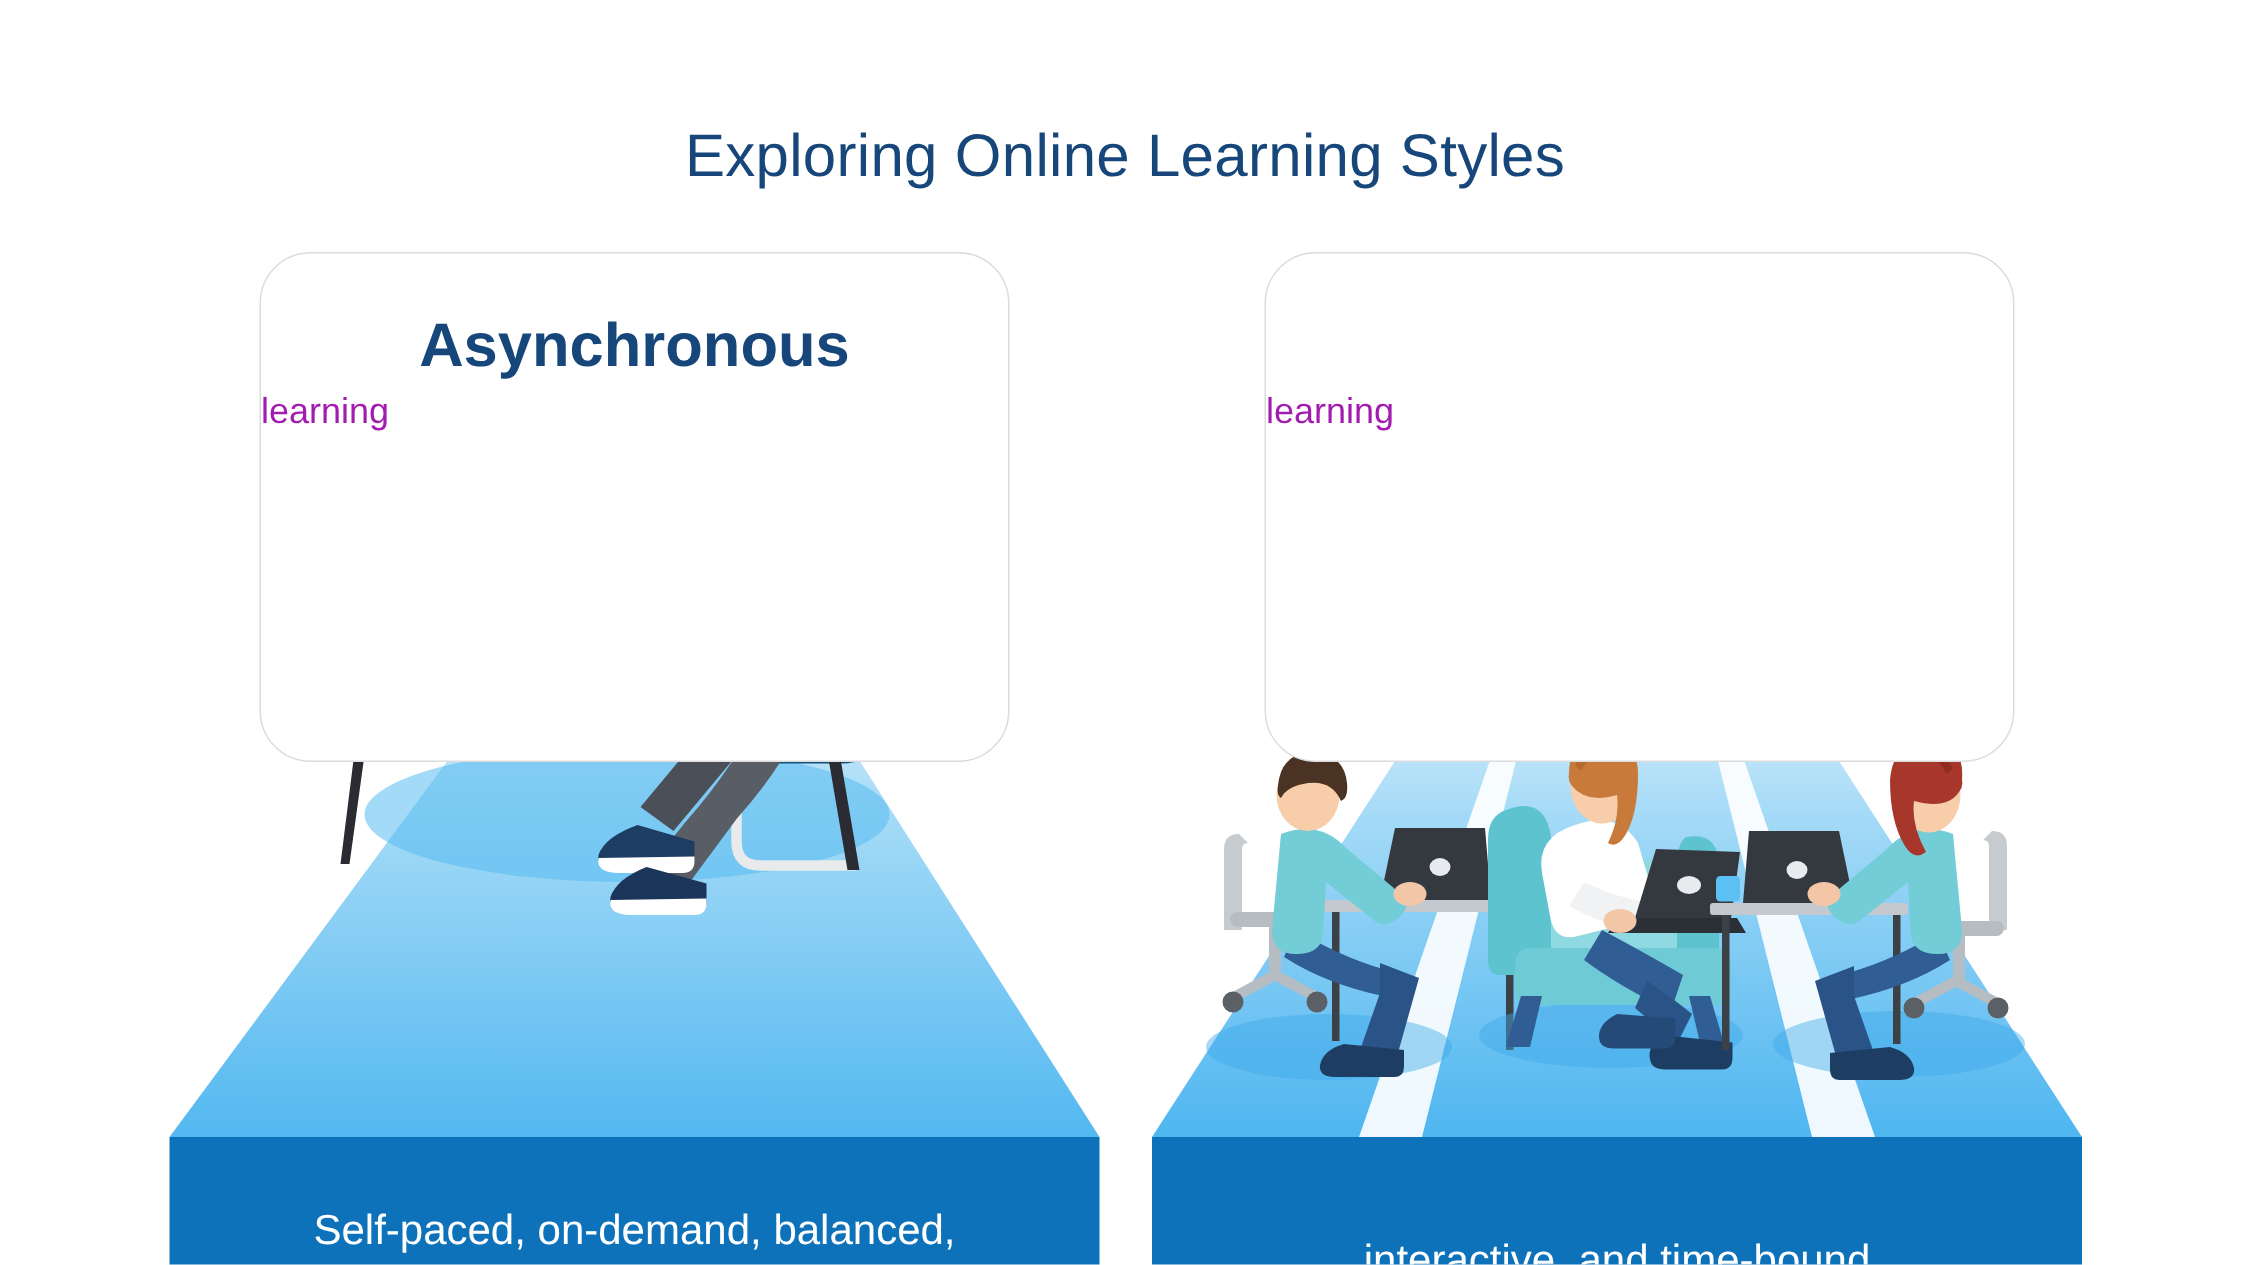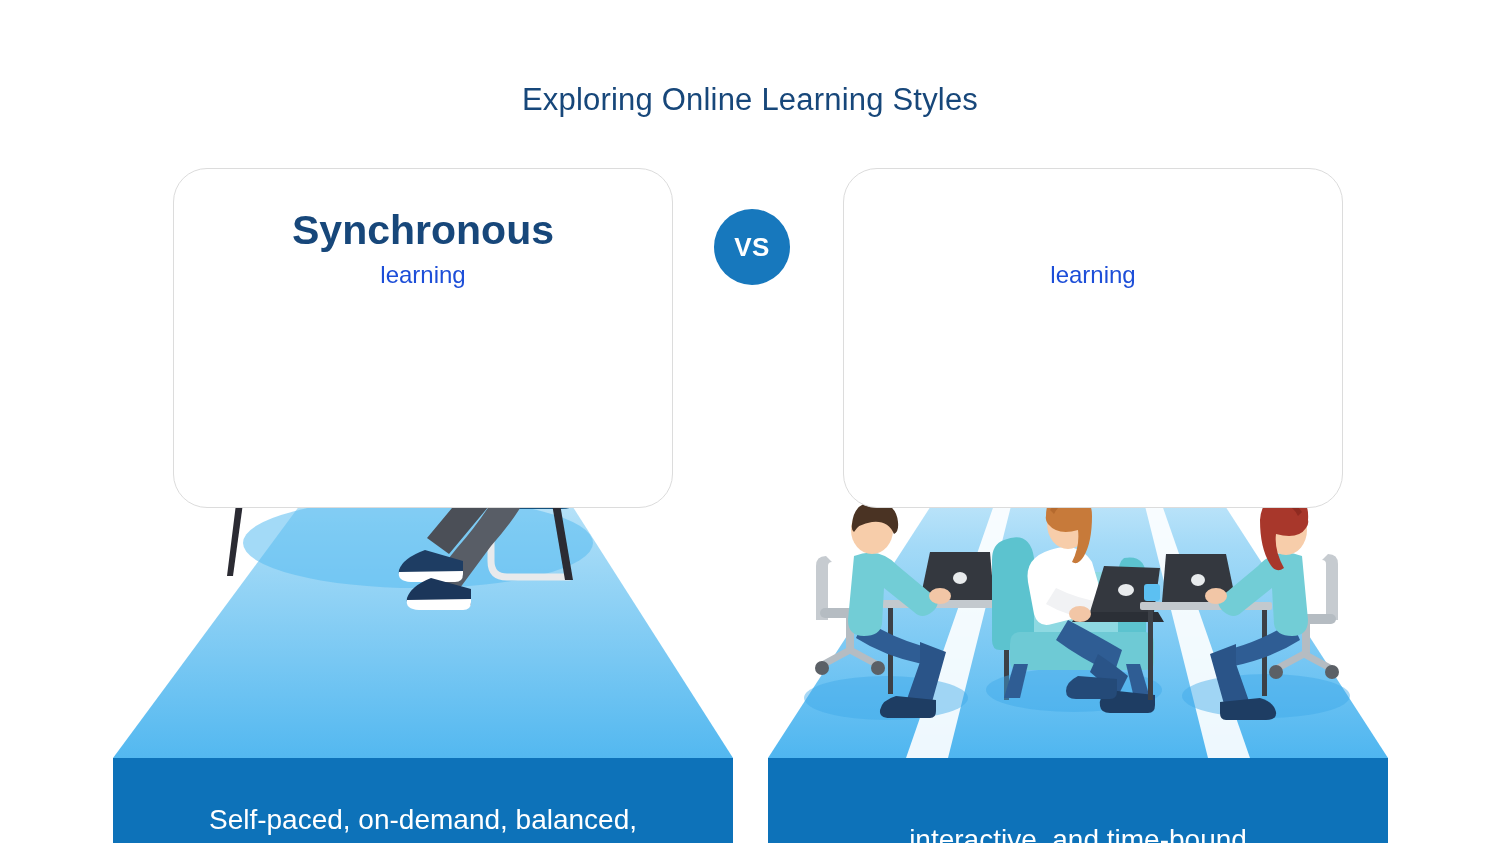--- a/index.html
+++ b/index.html
@@ -5,43 +5,43 @@
   html,body{margin:0;padding:0;}
   body{
     width:1500px;height:843px;background:#ffffff;overflow:hidden;
     font-family:"Liberation Sans","DejaVu Sans",sans-serif;
   }
   #stage{position:relative;width:1500px;height:843px;}
 
   
   .title{
     position:absolute;left:0;top:82px;width:1500px;text-align:center;
-    font-size:31px;color:#17477a;letter-spacing:.2px;font-weight:400;
+    font-size:40px;color:#17477a;letter-spacing:.2px;font-weight:400;
   }
 
   
   .panel{position:absolute;top:168px;}
   .panel.left{left:113px;width:620px;}
   .panel.right{left:768px;width:620px;}
 
   .card{
     position:absolute;top:0;width:500px;height:340px;
     border:1.6px solid #dcdcdc;border-radius:34px;background:#fff;
     box-sizing:border-box;overflow:hidden;
   }
   .panel.left .card{left:60px;}
   .panel.right .card{left:75px;}
 
   .card-heading{
     position:absolute;left:0;right:0;top:38px;text-align:center;
     font-size:41px;font-weight:bold;color:#17477a;
   }
   .card-sub{
-    position:absolute;left:0;right:0;top:92px;text-align:center;
-    font-size:24px;color:#1d4ed8;font-weight:400;
+    position:absolute;left:0;right:0;top:92px;text-align:left;
+    font-size:24px;color:#a21caf;font-weight:400;
   }
 
   
   .vs-badge{
     position:absolute;left:714px;top:209px;width:76px;height:76px;border-radius:50%;
     background:#1778bd;color:#fff;font-size:26px;font-weight:bold;
     display:flex;align-items:center;justify-content:center;z-index:40;letter-spacing:.5px;
   }
 
   
@@ -134,33 +134,32 @@
 
           <ellipse cx="446" cy="68" rx="34" ry="40" fill="#f7cdaa"></ellipse>
 
           <path d="M414,36 q16,-32 54,-26 q38,6 38,46 q0,42 -14,70 q-10,20 -22,14 q12,-26 10,-52 q-36,6 -52,-22 q-8,-14 -14,-30 z" fill="#c77a3a"></path>
           <path d="M420,30 q20,-26 54,-20 q22,4 30,26 q-30,-14 -60,2 q-14,8 -24,-8 z" fill="#b56a2e"></path>
         </g>
       </svg>
     </div>
 
     <div class="card">
-      <div class="card-heading">Synchronous</div>
+      <div class="card-heading">Asynchronous</div>
       <div class="card-sub">learning</div>
     </div>
 
     <div class="caption">
       <div>
         <span>Self-paced, on-demand, balanced,</span>
         <span>independent, and anytime</span>
       </div>
     </div>
   </div>
 
-  <div class="vs-badge">VS</div>
 
   <div class="panel right">
 
     <div class="scene">
       <svg width="620" height="600" viewBox="0 0 620 600">
         <defs>
           <linearGradient id="floorR" x1="0" y1="0" x2="0" y2="1">
             <stop offset="0" stop-color="#e4f4fd"></stop>
             <stop offset="0.35" stop-color="#a4daf7"></stop>
             <stop offset="1" stop-color="#4fb6f0"></stop>

